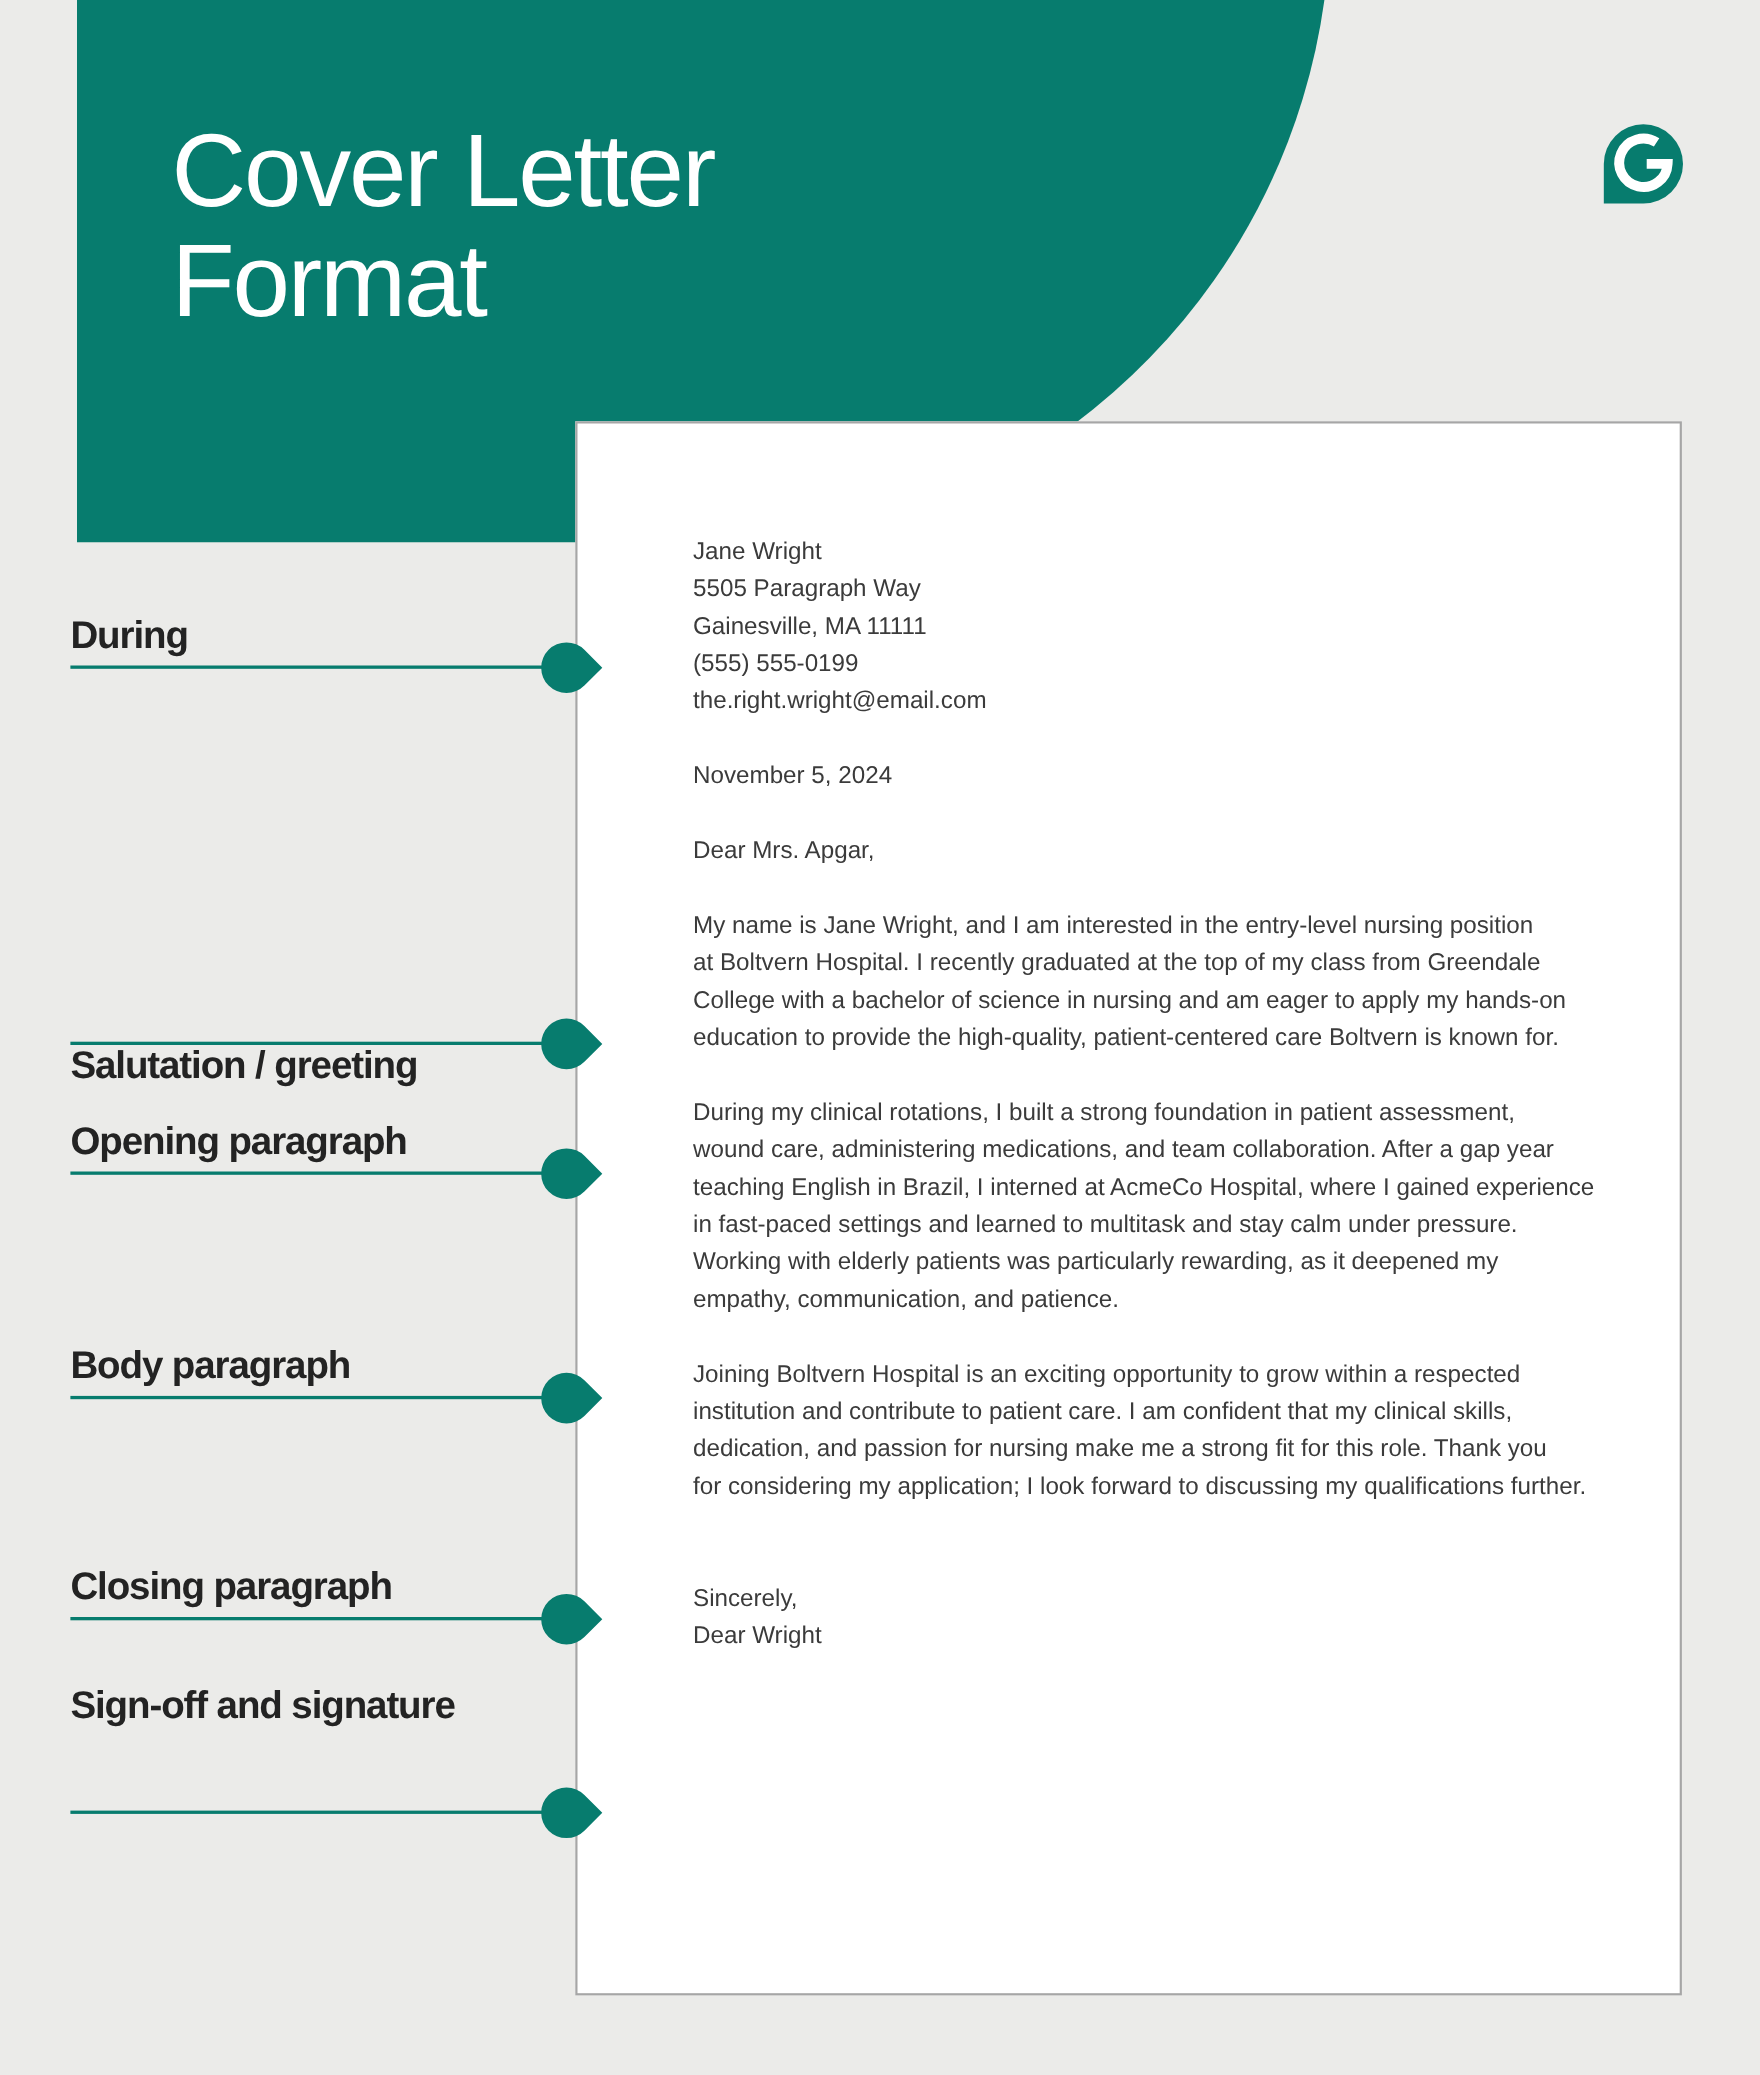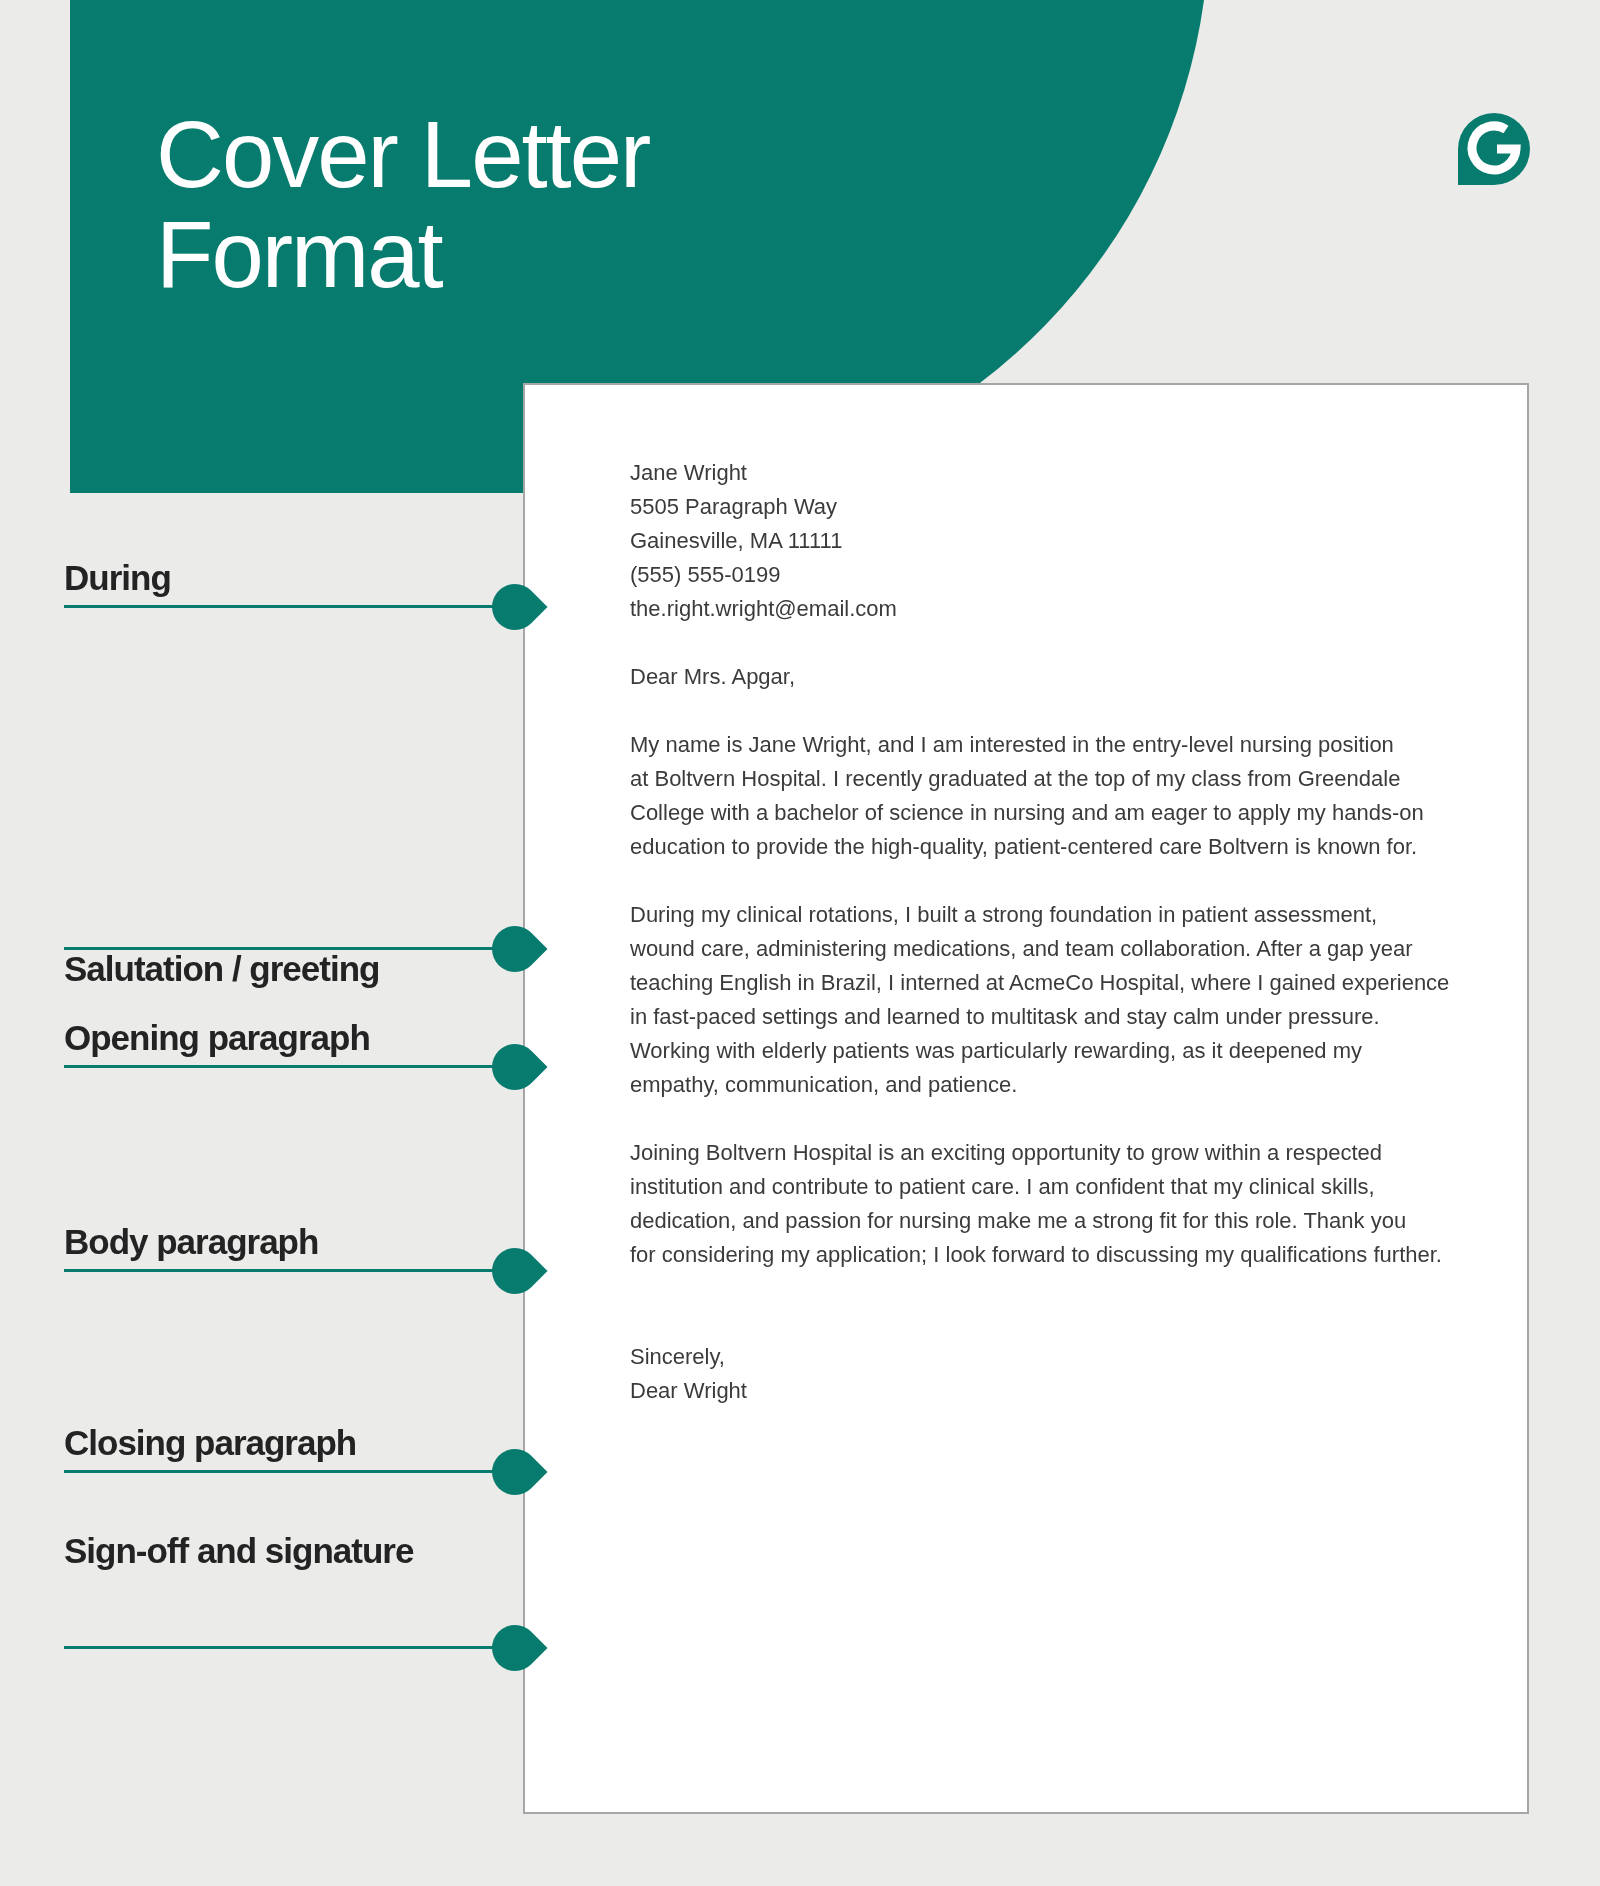--- a/index.html
+++ b/index.html
@@ -22,21 +22,21 @@
     background:#077C6E;border-radius:50% 50% 50% 0;
   }
   .logo svg{position:absolute;left:0;top:0;}
   
   .paper{
     position:absolute;left:523px;top:383px;width:1002px;height:1427px;
     background:#ffffff;border:2px solid #A6A6A6;z-index:3;
   }
   
   .letter{
-    position:absolute;left:630px;top:456px;width:900px;z-index:4;
+    position:absolute;left:630px;top:484px;width:900px;z-index:4;
     color:#3B3B3B;font-size:22px;line-height:34px;
   }
   .letter p{margin:0 0 34px 0;white-space:pre-line;}
   .letter p.signoff{padding-top:34px;}
   
   .ann-label{
     position:absolute;left:64px;z-index:5;
     color:#232323;font-size:35px;line-height:40px;font-weight:700;
     letter-spacing:-1px;white-space:nowrap;
   }
@@ -72,20 +72,21 @@
 </div>
 
 <div class="paper"></div>
 
 <div class="letter">
   <p>Jane Wright
 5505 Paragraph Way
 Gainesville, MA 11111
 (555) 555-0199
 the.right.wright@email.com</p>
+  <p>November 5, 2024</p>
   <p>Dear Mrs. Apgar,</p>
   <p>My name is Jane Wright, and I am interested in the entry-level nursing position
 at Boltvern Hospital. I recently graduated at the top of my class from Greendale
 College with a bachelor of science in nursing and am eager to apply my hands-on
 education to provide the high-quality, patient-centered care Boltvern is known for.</p>
   <p>During my clinical rotations, I built a strong foundation in patient assessment,
 wound care, administering medications, and team collaboration. After a gap year
 teaching English in Brazil, I interned at AcmeCo Hospital, where I gained experience
 in fast-paced settings and learned to multitask and stay calm under pressure.
 Working with elderly patients was particularly rewarding, as it deepened my

